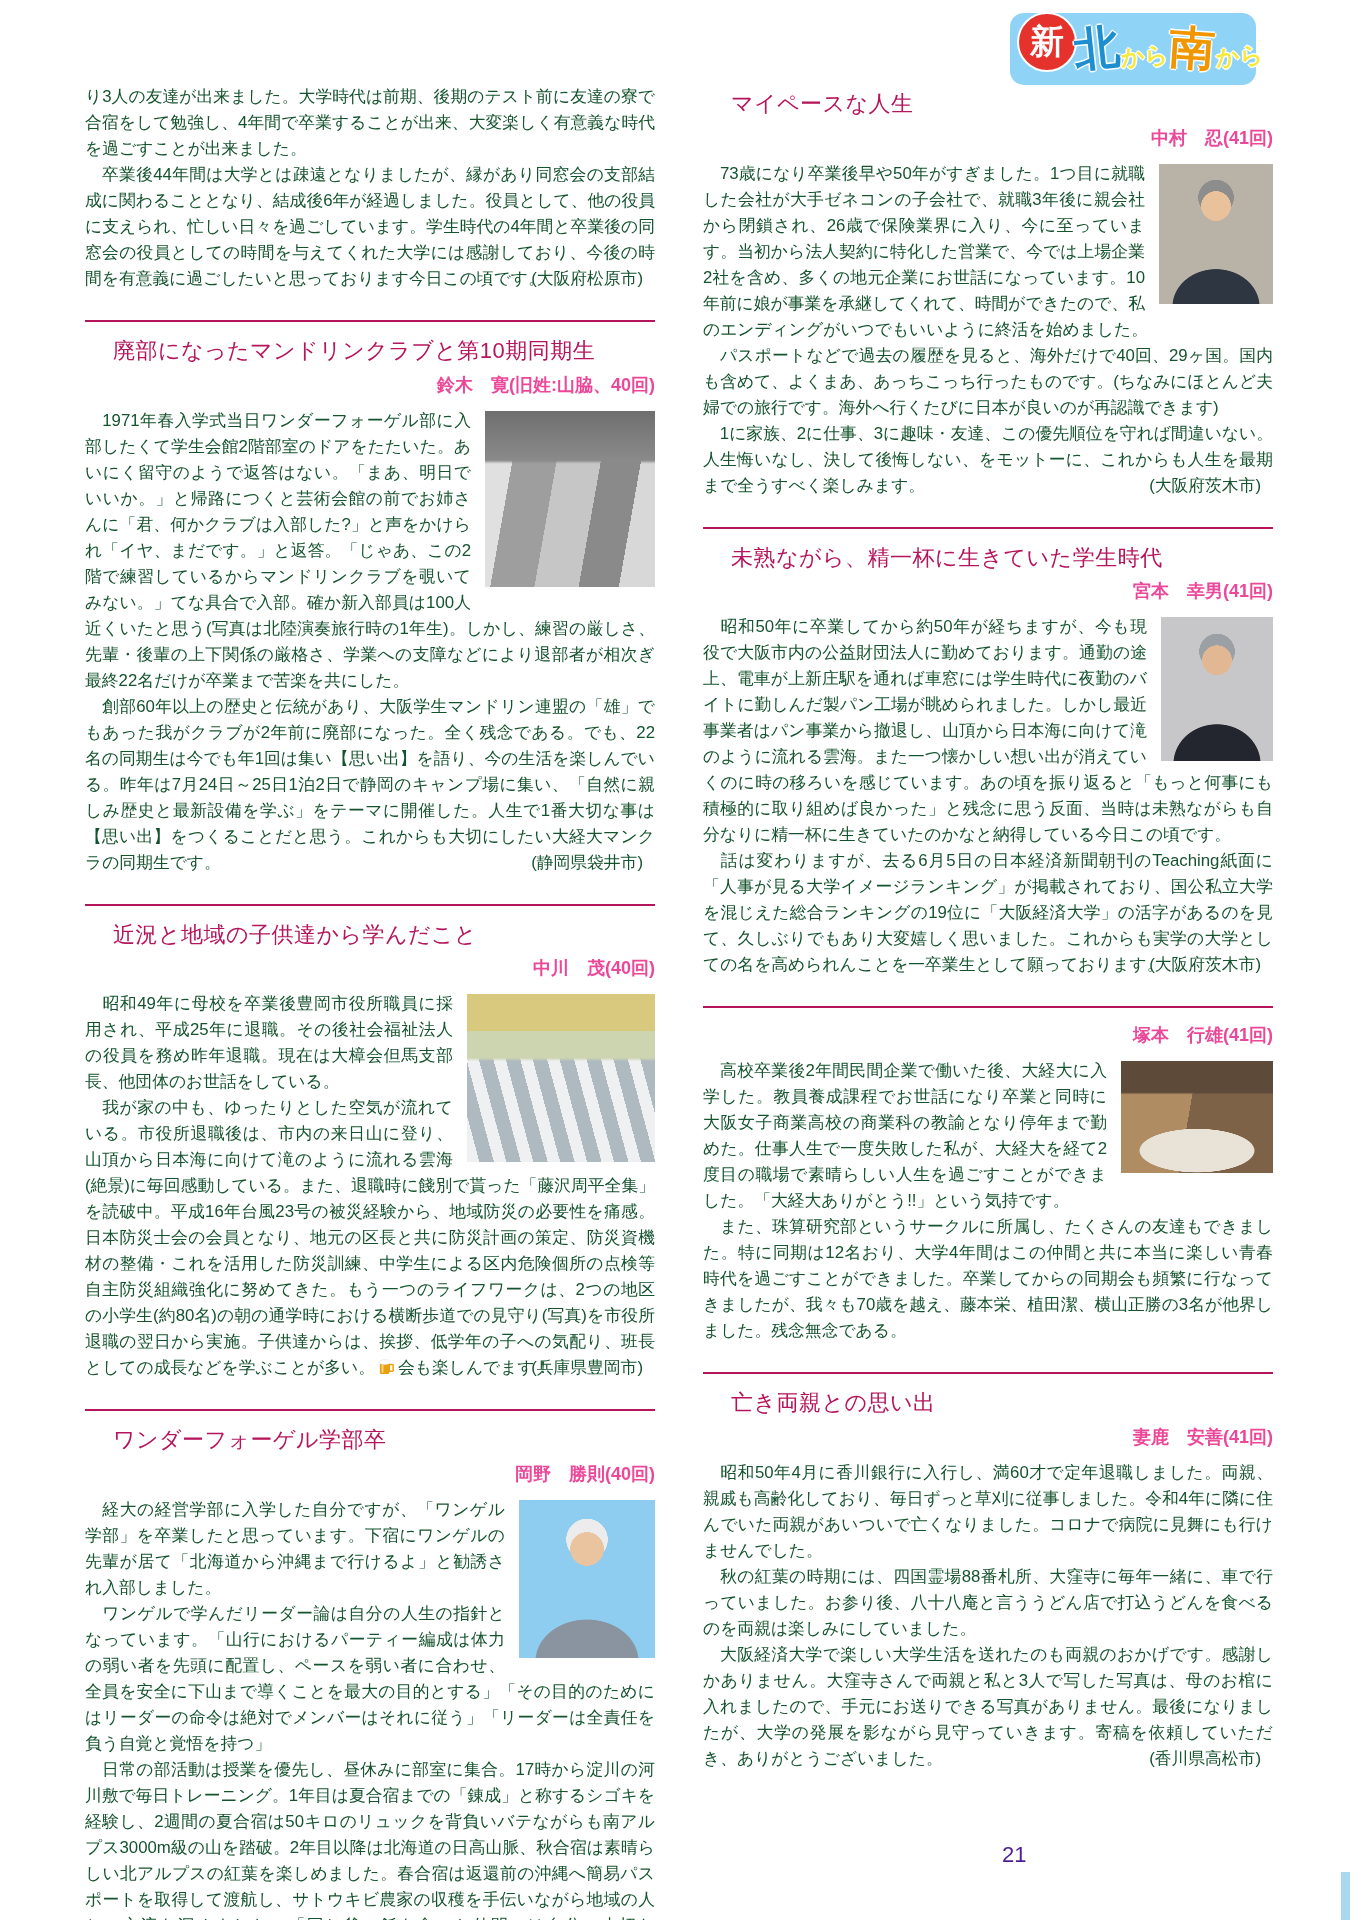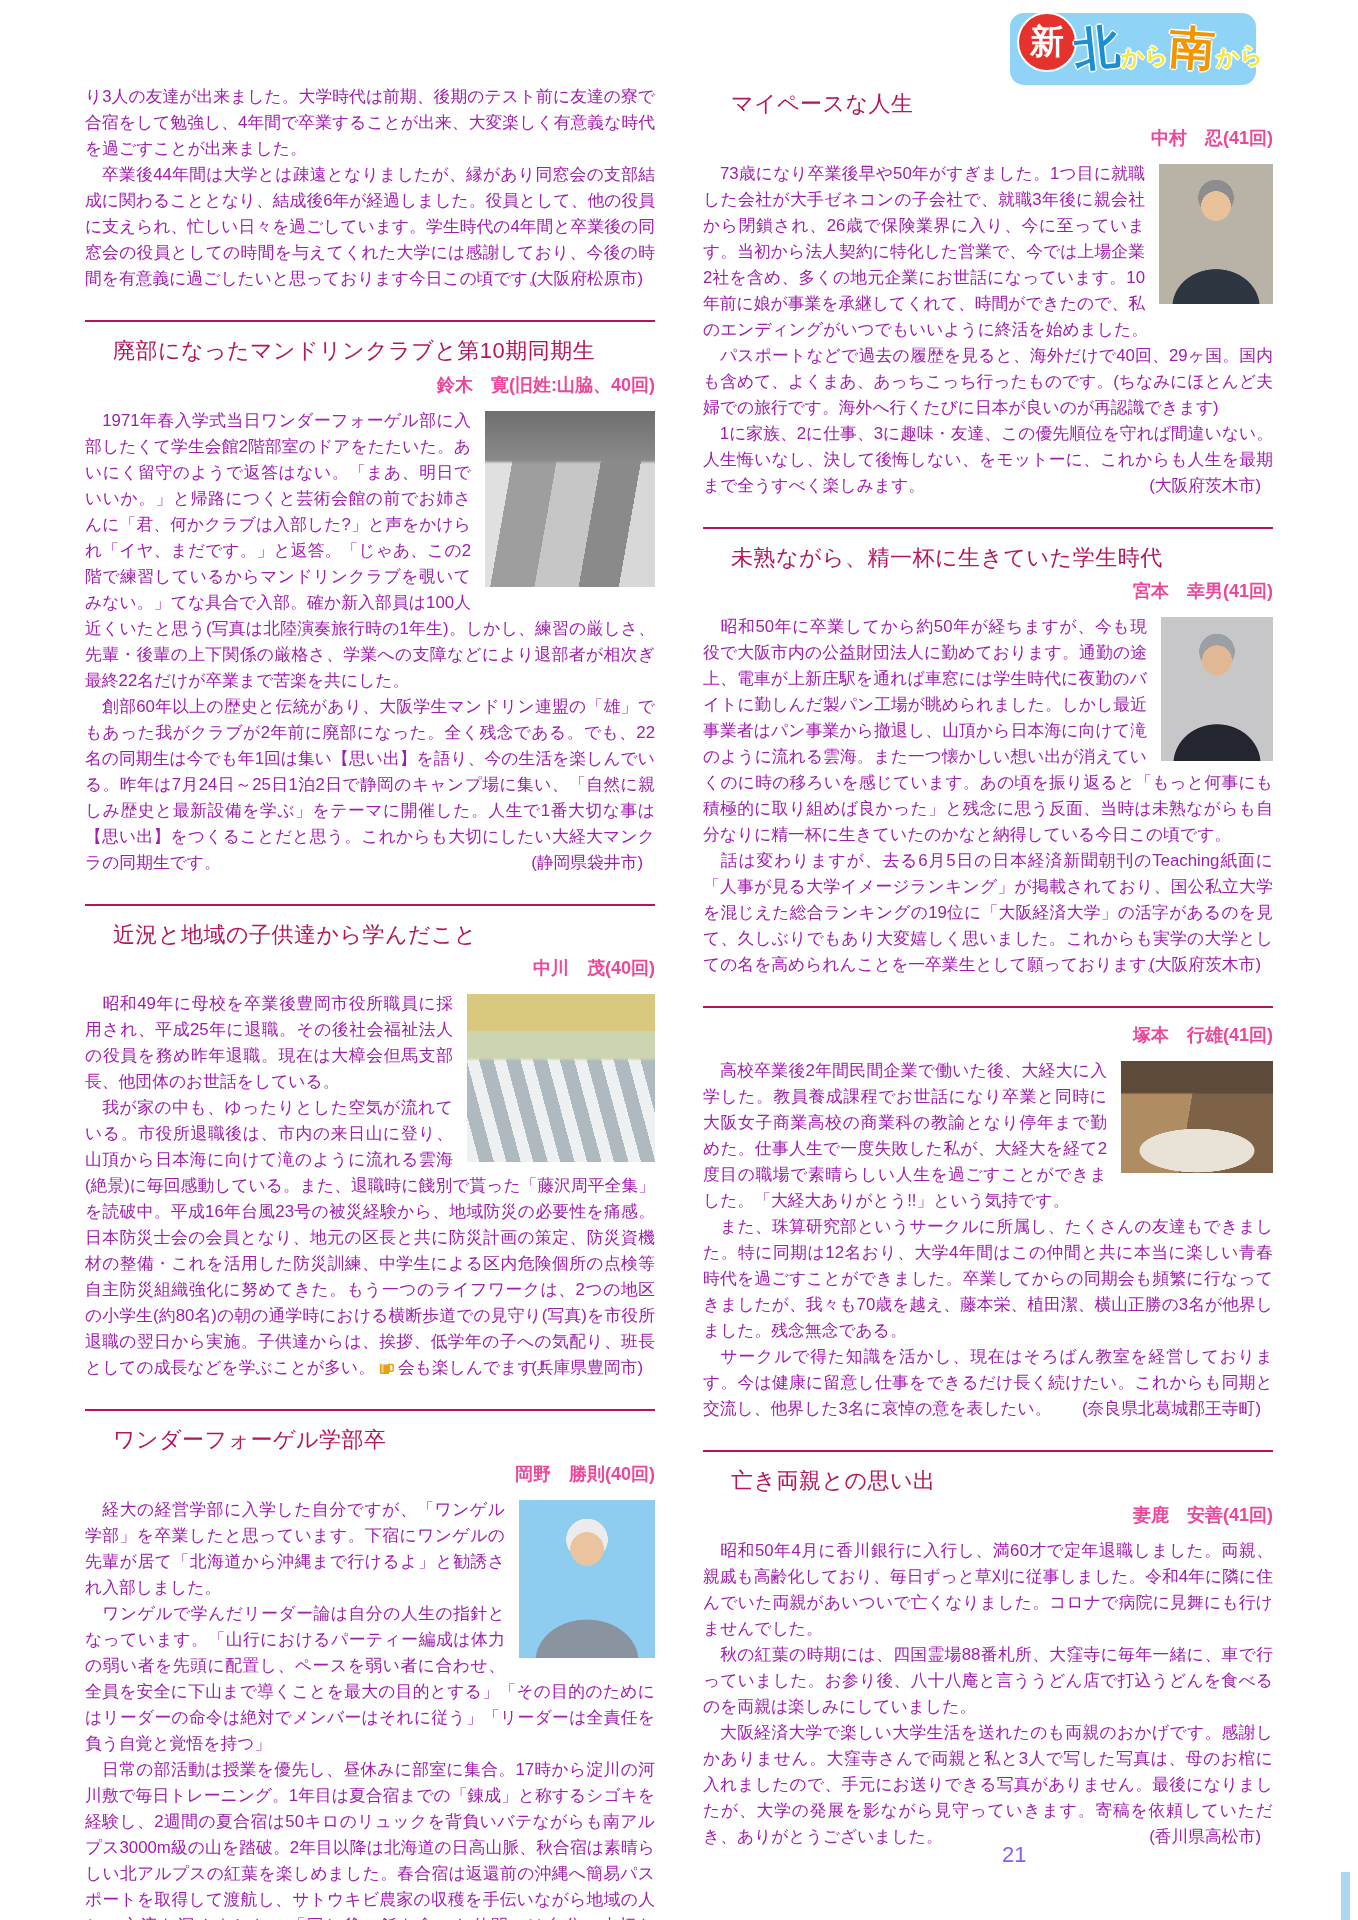--- a/index.html
+++ b/index.html
@@ -6,21 +6,21 @@
   .page{
     position:relative;width:1358px;height:1920px;background:#ffffff;
     font-family:"Liberation Sans","DejaVu Sans",sans-serif;color:#3c3c3c;
     overflow:hidden;margin:0 auto;
   }
   .col{position:absolute;width:570px;}
   .col-left{left:85px;top:84px;}
   .col-right{left:703px;top:90px;}
   p.body-p{
     margin:0;font-size:16.8px;line-height:26px;text-align:justify;
-    text-justify:inter-ideograph;color:#a21caf;
+    text-justify:inter-ideograph;color:#14532d;
   }
   p.body-p.last{position:relative;}
   .loc{position:absolute;right:12px;bottom:0;white-space:nowrap;}
   .rule{border:none;border-top:2.5px solid #b5155c;margin:28px 0 15px;clear:both;}
   h2.art-title{
     font-size:22px;line-height:1.3;color:#b5155c;font-weight:normal;
     margin:0 0 7px 28px;white-space:nowrap;letter-spacing:0.5px;
   }
   .author{
     text-align:right;font-weight:bold;font-size:18px;color:#ec4899;margin:0 0 11px 0;
@@ -45,21 +45,21 @@
     radial-gradient(ellipse 44px 38px at 50% 102%,#2e3642 98%,rgba(0,0,0,0));}
   .ph-miyamoto{width:112px;height:144px;background-color:#c7c7c9;background-image:
     radial-gradient(circle 15px at 50% 30%,#e2b894 98%,rgba(0,0,0,0)),
     radial-gradient(circle 18px at 50% 24%,#9aa0a4 98%,rgba(0,0,0,0)),
     radial-gradient(ellipse 44px 40px at 50% 102%,#23262e 98%,rgba(0,0,0,0));}
   .ph-tsukamoto{width:152px;height:112px;background-color:#8a6b4e;background-image:
     radial-gradient(ellipse 58px 22px at 50% 80%,#e8e3d6 98%,rgba(0,0,0,0)),
     linear-gradient(180deg,#5d4a38 0 28%,rgba(0,0,0,0) 30%),
     linear-gradient(100deg,#b08c62 0 45%,#7d6248 45%);}
   .beer{display:inline-block;width:19px;height:19px;vertical-align:-3px;margin:0 2px;}
-  .pagenum{position:absolute;left:1002px;top:1842px;font-size:22px;color:#8b5cf6;}
+  .pagenum{position:absolute;left:1002px;top:1842px;font-size:22px;color:#4c1d95;}
   .corner-bar{position:absolute;left:1341px;top:1872px;width:9px;height:48px;background:#a9d8f0;}
   
   .logo{position:absolute;left:1010px;top:13px;width:246px;height:72px;background:#8fd4f6;border-radius:14px;}
   .logo-badge{
     position:absolute;left:7px;top:-1px;width:56px;height:56px;background:#e5322d;border-radius:50%;
     border:2px solid #ffffff;color:#ffffff;font-size:34px;font-weight:bold;
     display:flex;align-items:center;justify-content:center;
   }
   .logo-text{position:absolute;left:64px;top:0;height:72px;display:flex;align-items:center;white-space:nowrap;}
   .lg{display:inline-block;font-weight:bold;
@@ -175,24 +175,20 @@
       </div>
     </article>
 
     <article>
       <div class="rule"></div>
       <div class="author">塚本　行雄(41回)</div>
       <div class="art-body">
         <div class="photo ph-tsukamoto"></div>
         <p class="body-p">　高校卒業後2年間民間企業で働いた後、大経大に入学した。教員養成課程でお世話になり卒業と同時に大阪女子商業高校の商業科の教諭となり停年まで勤めた。仕事人生で一度失敗した私が、大経大を経て2度目の職場で素晴らしい人生を過ごすことができました。「大経大ありがとう!!」という気持です。</p>
         <p class="body-p">　また、珠算研究部というサークルに所属し、たくさんの友達もできました。特に同期は12名おり、大学4年間はこの仲間と共に本当に楽しい青春時代を過ごすことができました。卒業してからの同期会も頻繁に行なってきましたが、我々も70歳を越え、藤本栄、植田潔、横山正勝の3名が他界しました。残念無念である。</p>
-        <p class="body-p last">
-          <span>　サークルで得た知識を活かし、現在はそろばん教室を経営しております。今は健康に留意し仕事をできるだけ長く続けたい。これからも同期と交流し、他界した3名に哀悼の意を表したい。</span>
-          <span class="loc">(奈良県北葛城郡王寺町)</span>
-        </p>
       </div>
     </article>
 
     <article>
       <div class="rule"></div>
       <h2 class="art-title">亡き両親との思い出</h2>
       <div class="author">妻鹿　安善(41回)</div>
       <div class="art-body">
         <p class="body-p">　昭和50年4月に香川銀行に入行し、満60才で定年退職しました。両親、親戚も高齢化しており、毎日ずっと草刈に従事しました。令和4年に隣に住んでいた両親があいついで亡くなりました。コロナで病院に見舞にも行けませんでした。</p>
         <p class="body-p">　秋の紅葉の時期には、四国霊場88番札所、大窪寺に毎年一緒に、車で行っていました。お参り後、八十八庵と言ううどん店で打込うどんを食べるのを両親は楽しみにしていました。</p>

